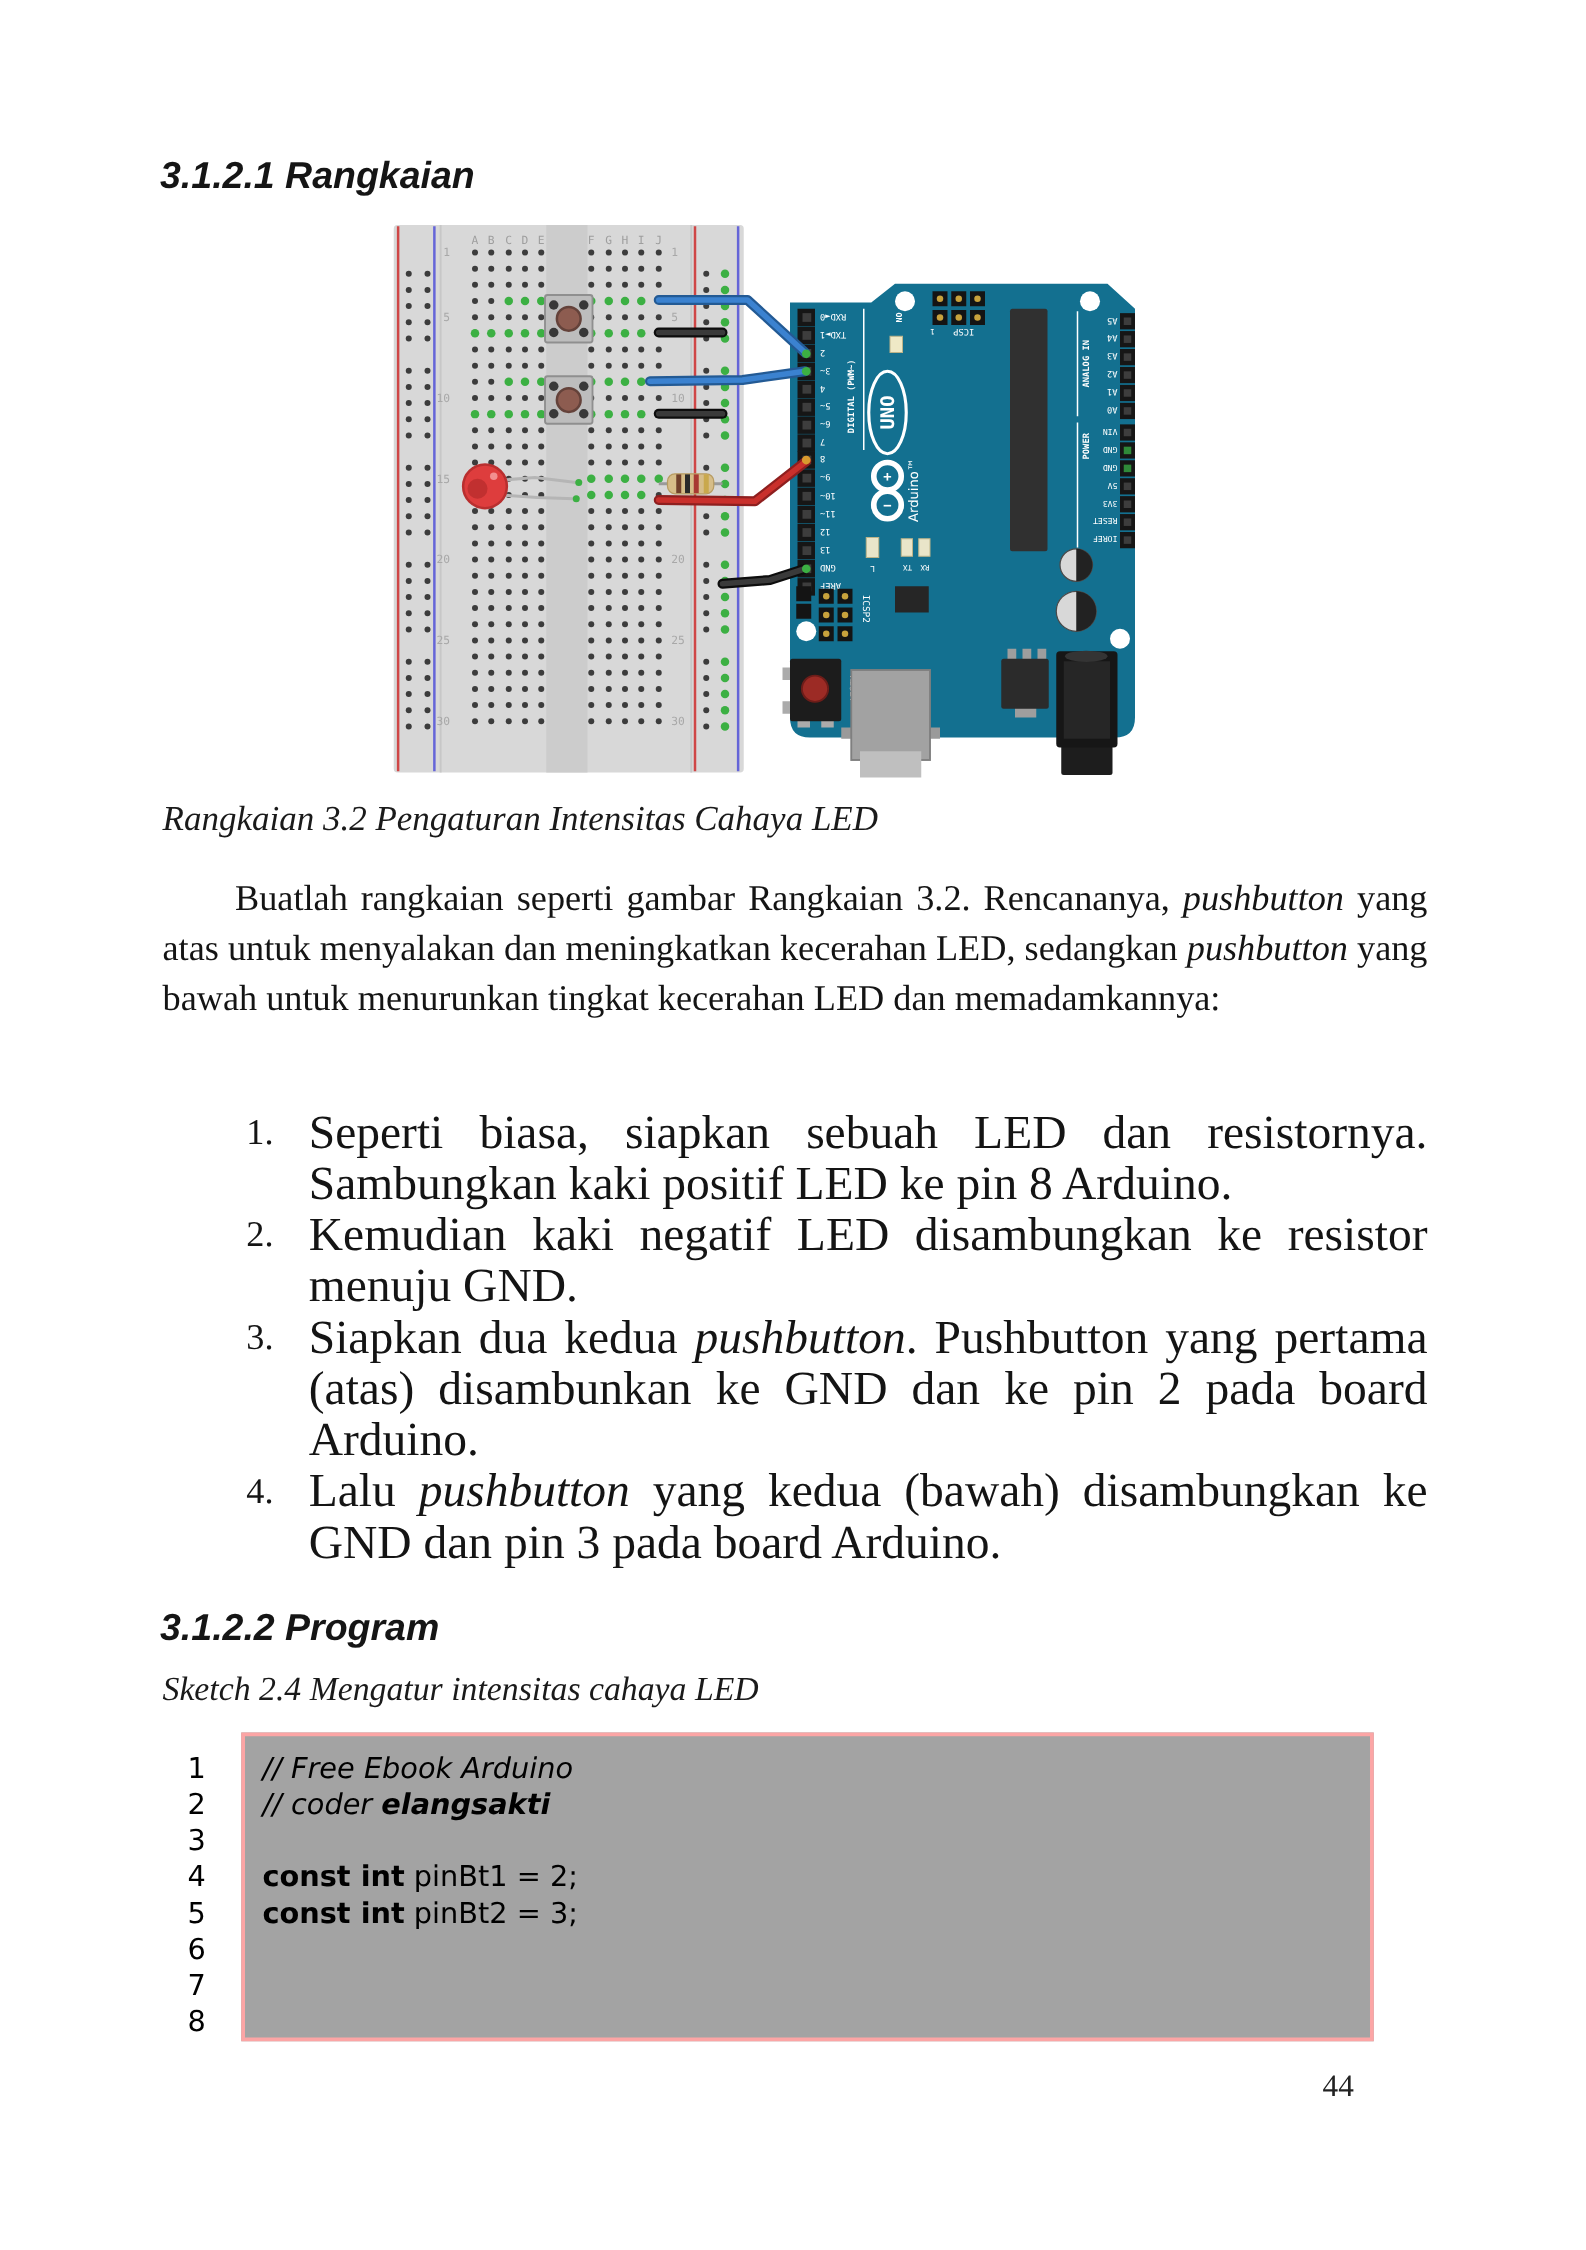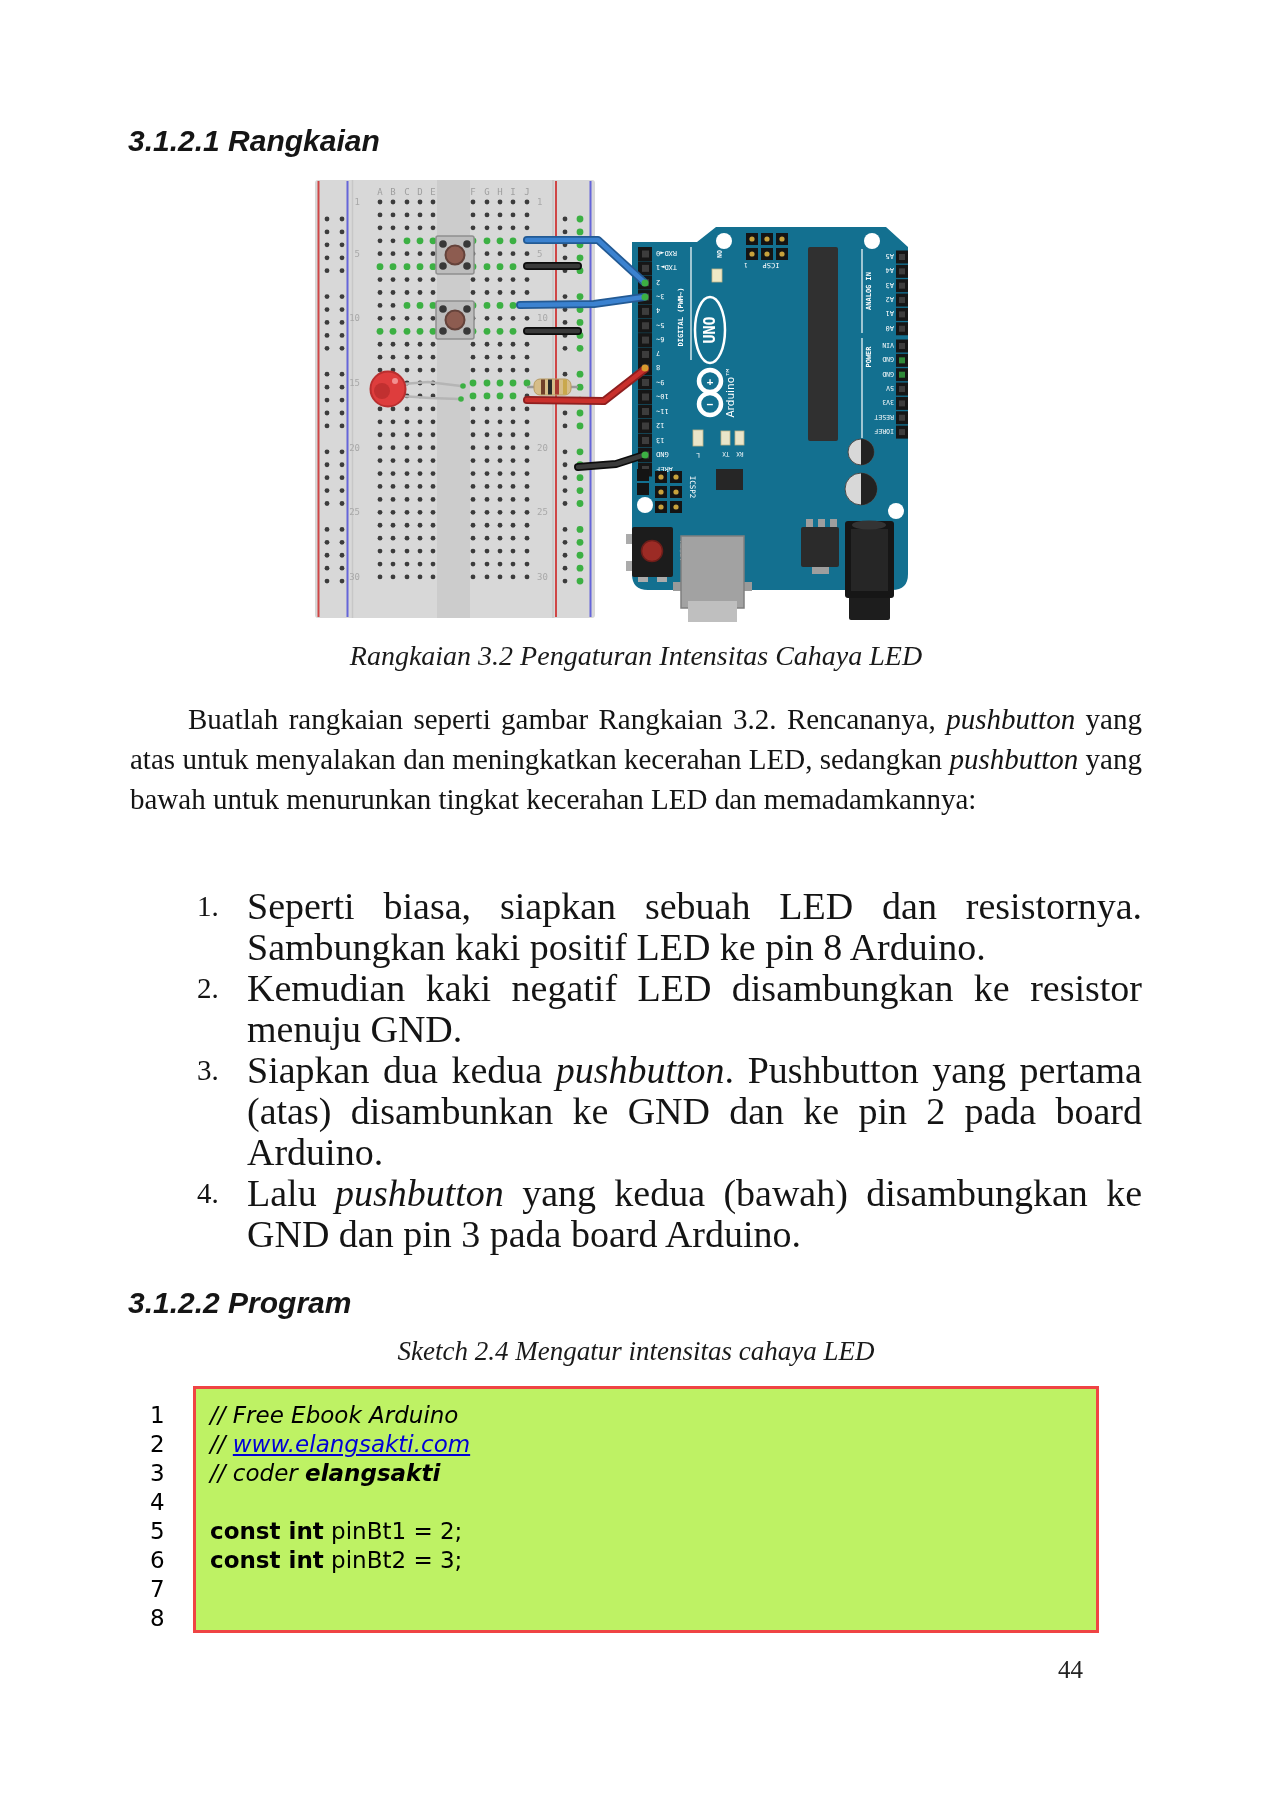--- a/index.html
+++ b/index.html
@@ -4,36 +4,36 @@
 <style>
   html,body{margin:0;padding:0;background:#fff;}
   .page{position:relative;width:1269px;height:1800px;background:#ffffff;
         font-family:"Liberation Serif",serif;color:#141414;overflow:hidden;}
   .h{position:absolute;left:128px;font-family:"Liberation Sans",sans-serif;
      font-style:italic;font-weight:700;font-size:30px;color:#151515;}
   #h1{top:124px}
   #h2{top:1286px}
   .fig{position:absolute;left:310px;top:176px;width:604px;height:450px;}
   .fig svg{width:604px;height:450px;display:block;}
-  .cap{position:absolute;left:130px;width:1012px;text-align:center;
+  .cap{position:absolute;left:130px;width:1012px;
        font-style:italic;font-size:28px;color:#1a1a1a;}
   #cap1{top:640px;}
   #cap2{top:1336px;font-size:27px;}
   .para{position:absolute;left:130px;top:699px;width:1012px;font-size:29px;
         line-height:40px;text-align:justify;text-indent:58px;}
   .it{font-style:italic;margin-top:32px;}
   .list{position:absolute;left:197px;top:886px;width:945px;}
   .li{display:flex;}
   .li .num{width:50px;font-size:29px;line-height:41px;flex:0 0 50px;}
   .li .txt{flex:1;font-size:38px;line-height:41px;text-align:justify;}
   .codewrap{position:absolute;left:150px;top:1386px;display:flex;
             font-family:"DejaVu Sans",sans-serif;font-size:23px;color:#000;}
   .nums{width:43px;padding-top:15px;flex:0 0 43px;}
   .nums div{height:29px;line-height:29px;}
-  .codebox{width:870px;border:3px solid #ef4444;padding:12px 16px 18px 14px;background:#bef264;}
+  .codebox{width:870px;border:3px solid #fca5a5;padding:12px 16px 18px 14px;background:#a3a3a3;}
   .cl{height:29px;line-height:29px;white-space:pre;}
   .c-it{font-style:italic;}
   .c-b{font-weight:700;}
   a.c-link{color:#0000d6;font-style:italic;text-decoration:underline;cursor:pointer;}
   .pageno{position:absolute;left:1058px;top:1656px;font-size:25px;color:#222;}
 </style>
 </head>
 <body>
 
 <div class="page">
@@ -735,21 +735,20 @@
       <div>2</div>
       <div>3</div>
       <div>4</div>
       <div>5</div>
       <div>6</div>
       <div>7</div>
       <div>8</div>
     </div>
     <div class="codebox">
       <div class="cl c-it">// Free Ebook Arduino</div>
-      <div class="cl c-it"><span>// </span><a class="c-link">www.elangsakti.com</a></div>
       <div class="cl c-it"><span>// coder </span><span class="c-b">elangsakti</span></div>
       <div class="cl"></div>
       <div class="cl"><span class="c-b">const int</span><span> pinBt1 = 2;</span></div>
       <div class="cl"><span class="c-b">const int</span><span> pinBt2 = 3;</span></div>
       <div class="cl"></div>
     </div>
   </div>
 
   <div class="pageno">44</div>
 

